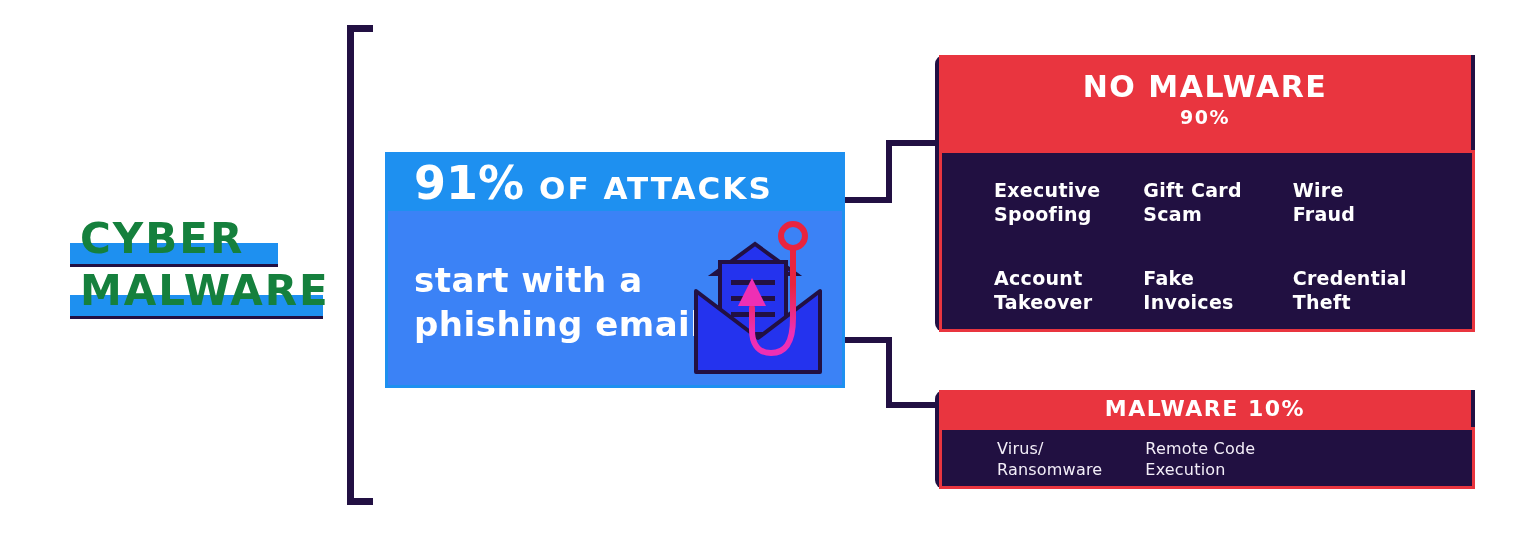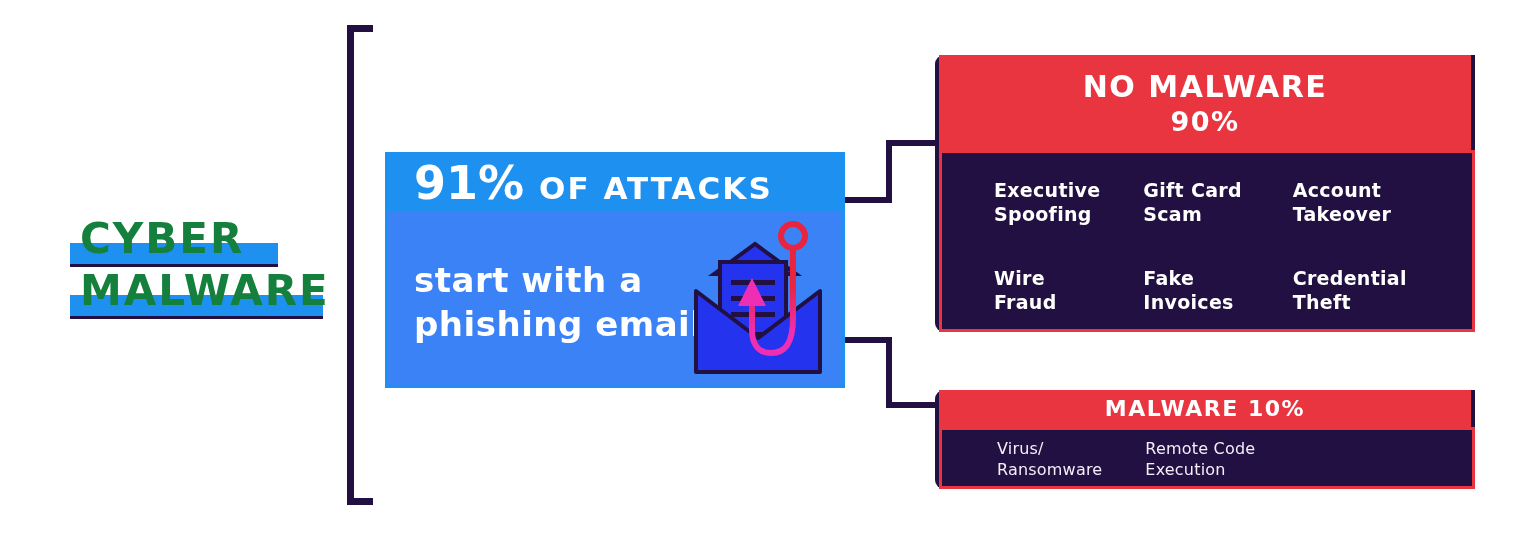--- a/index.html
+++ b/index.html
@@ -98,21 +98,21 @@
     color: #ffffff;
   }
 
   #no-malware-card { top: 55px; }
   #no-malware-card .stat-card-header {
     height: 95px;
     font-size: 30px;
     line-height: 1.22;
     padding-top: 14px;
   }
-  #no-malware-card .stat-card-header .pct-line { font-size: 27px; }
+  #no-malware-card .stat-card-header .pct-line { font-size: 19px; }
   #no-malware-card .stat-card-body {
     height: 182px;
     padding: 25px 30px 0 52px;
     row-gap: 25px;
     font-size: 19px;
     font-weight: 700;
     line-height: 1.28;
     letter-spacing: 0.3px;
   }
 
@@ -206,26 +206,26 @@
     <div class="stat-card-body">
       <div class="cell">
         <span>Executive</span>
         <span>Spoofing</span>
       </div>
       <div class="cell">
         <span>Gift Card</span>
         <span>Scam</span>
       </div>
       <div class="cell">
+        <span>Wire</span>
+        <span>Fraud</span>
+      </div>
+      <div class="cell">
         <span>Account</span>
         <span>Takeover</span>
-      </div>
-      <div class="cell">
-        <span>Wire</span>
-        <span>Fraud</span>
       </div>
       <div class="cell">
         <span>Fake</span>
         <span>Invoices</span>
       </div>
       <div class="cell">
         <span>Credential</span>
         <span>Theft</span>
       </div>
     </div>

